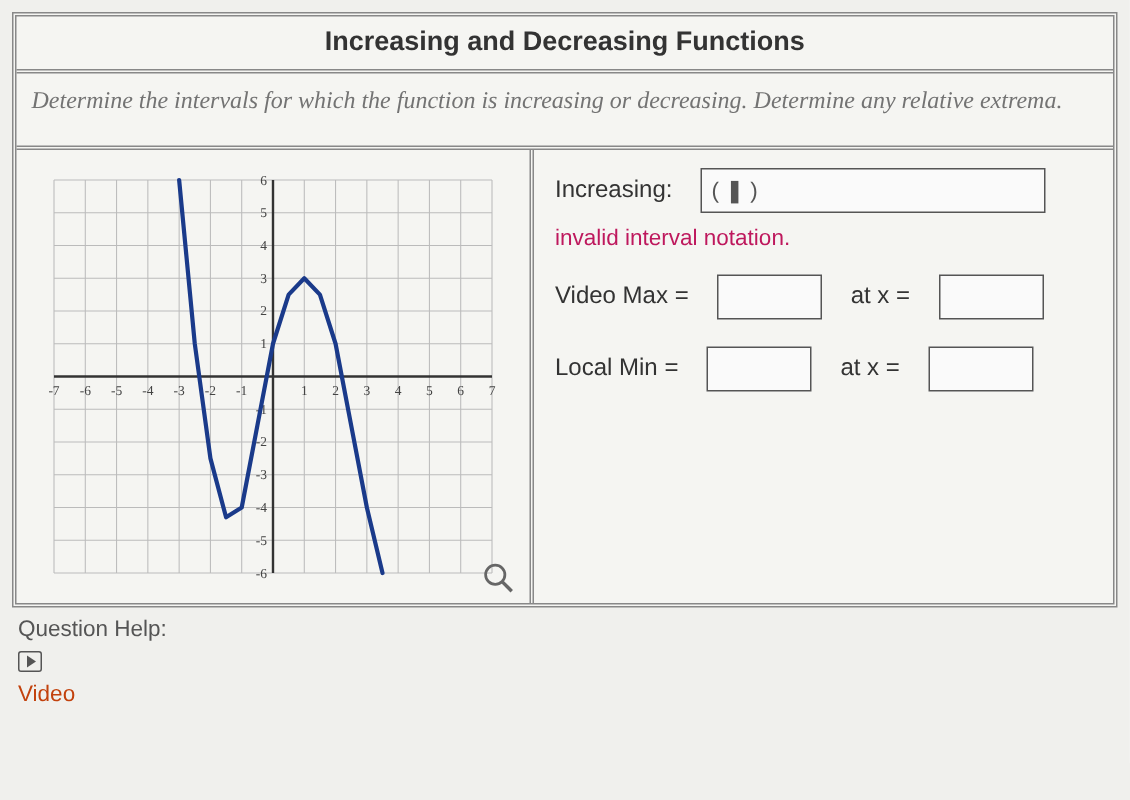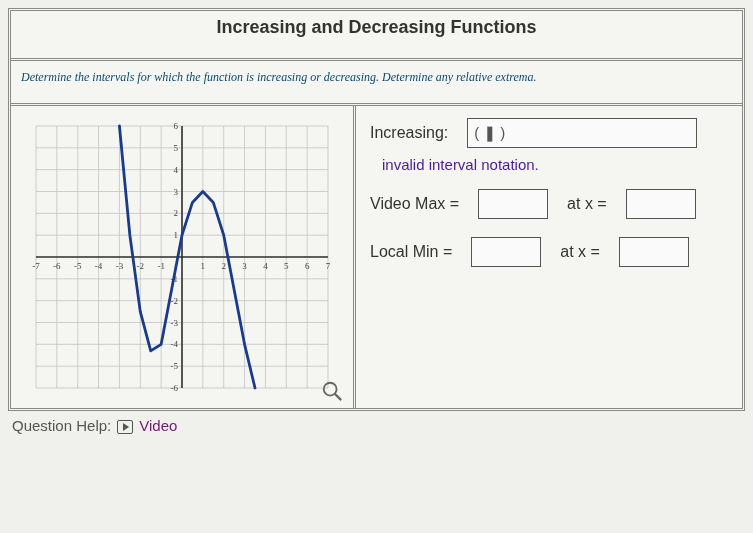--- a/index.html
+++ b/index.html
@@ -11,31 +11,31 @@
       color: #3a3a3a;
     }
     .outer {
       border: 3px double #888;
       background: #f5f5f2;
     }
     .title-bar {
       text-align: center;
       font-weight: bold;
       font-size: 18px;
-      padding: 6px 0 20px 0;
+      padding: 6px 0 8px 0;
       border-bottom: 3px double #888;
       color: #333;
       font-family: Arial, sans-serif;
     }
     .instructions {
       padding: 8px 10px;
       font-style: italic;
-      font-size: 12px;
+      font-size: 16px;
       line-height: 1.35;
-      color: #0c4a6e;
+      color: #737373;
       border-bottom: 3px double #888;
     }
     .instructions p { margin-bottom: 10px; }
     .content-row {
       display: flex;
       align-items: stretch;
     }
     .graph-cell {
       width: 345px;
       border-right: 3px double #888;
@@ -67,39 +67,40 @@
       background: #fafafa;
       height: 30px;
       padding: 0 6px;
       font-size: 15px;
       color:#555;
     }
     .input-wide { width: 230px; }
     .input-med { width: 170px; }
     .input-small { width: 70px; }
     .error-text {
-      color: #4c1d95;
+      color: #be185d;
       font-size: 15px;
-      margin: -10px 0 16px 12px;
+      margin: -10px 0 16px 0;
     }
     svg { display:block; }
     .mag {
       position:absolute;
       right:10px;
       bottom:6px;
       width:22px;height:22px;
     }
     .help-row {
       padding: 6px 4px 0 4px;
       font-family: Arial, sans-serif;
       font-size: 15px;
       color: #555;
       display:flex;
-      align-items:flex-end;
+      align-items:flex-start;
       gap:6px;
+      flex-direction:column;
     }
     .video-icon {
       width:16px;height:14px;border:1.5px solid #555;border-radius:2px;display:inline-flex;align-items:center;justify-content:center;
     }
     .video-icon::after{
       content:"";border-left:6px solid #555;border-top:4px solid transparent;border-bottom:4px solid transparent;margin-left:2px;
     }
   </style>
 </head>
 <body>
@@ -211,14 +212,14 @@
             <span></span>
           </span>
       </div>
     </div>
   </div>
 </div>
 
 <div class="help-row">
   <span>Question Help:</span>
   <span class="video-icon"></span>
-  <span style="color:#701a75;">Video</span>
+  <span style="color:#c2410c;">Video</span>
 </div>
 
 </body></html>

